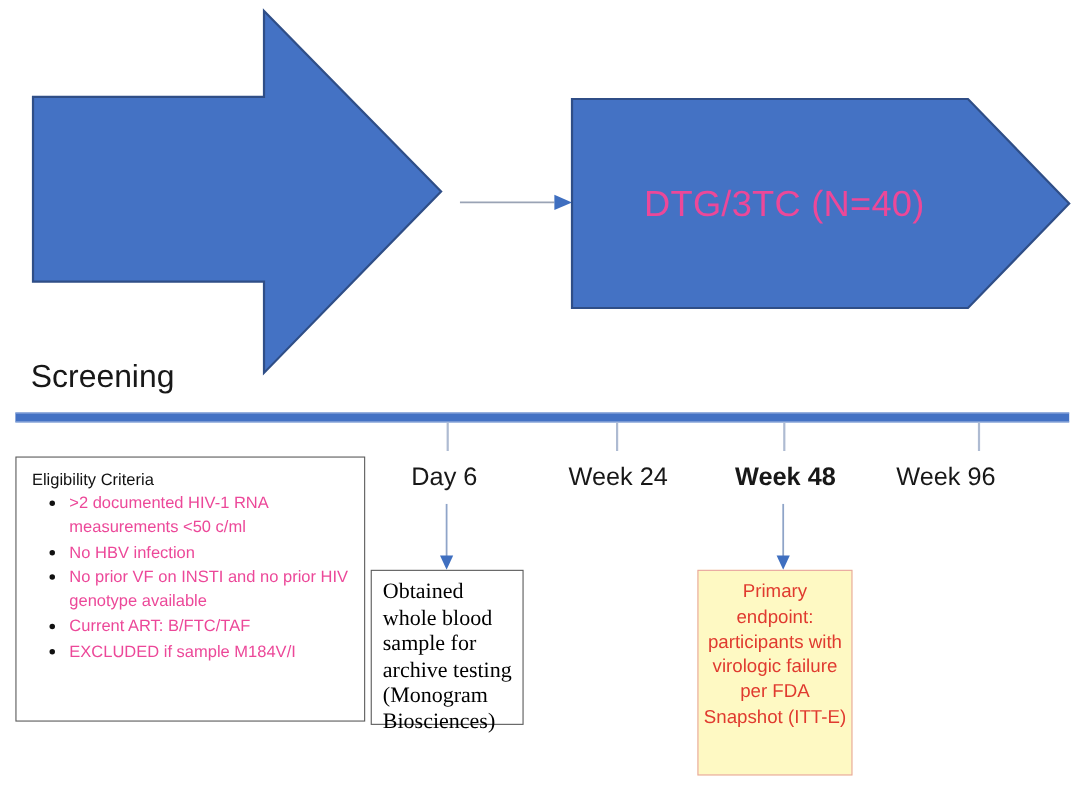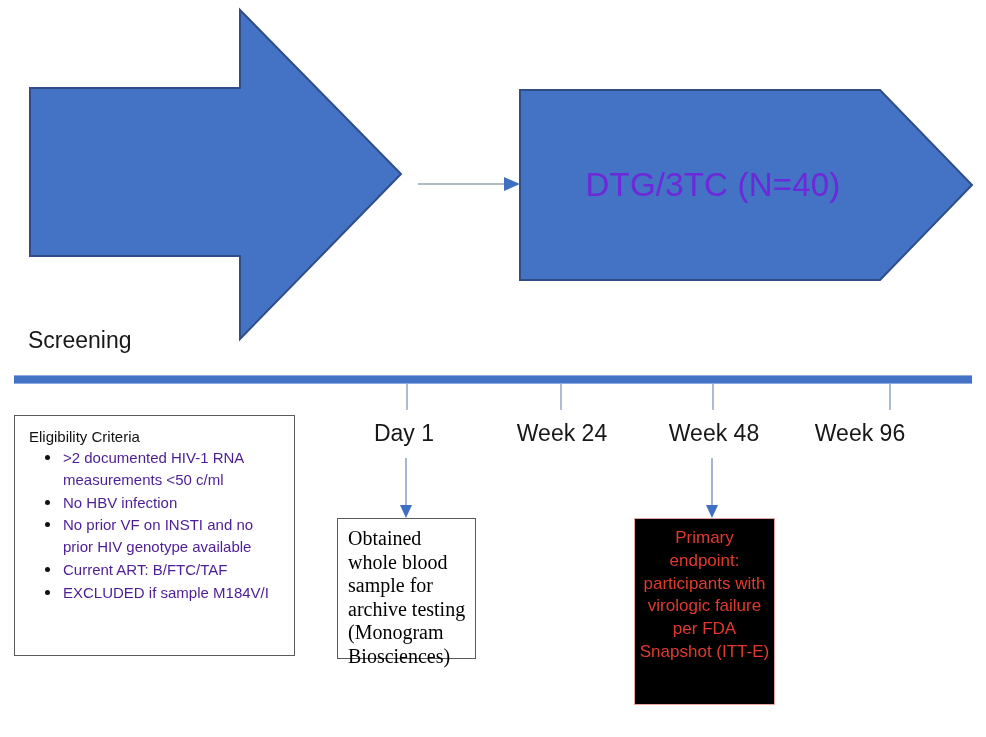--- a/index.html
+++ b/index.html
@@ -81,42 +81,42 @@
   }
   #treatment-arrow-label {
     position: absolute;
     left: 0px;
     top: 0px;
     width: 390px;
     height: 194px;
     display: flex;
     align-items: center;
     justify-content: center;
-    color: #6d28d9;
+    color: #ec4899;
     font-size: 33px;
     font-weight: normal;
     letter-spacing: 0.2px;
   }
 
   
   #screening-to-treatment {
     position: absolute;
     left: 418px;
     top: 172px;
     width: 104px;
     height: 24px;
   }
   #screening-to-treatment svg { display: block; width: 100%; height: 100%; }
 
   
   #screening-caption {
     position: absolute;
     left: 28px;
     top: 327px;
-    font-size: 23px;
+    font-size: 29px;
     color: #181818;
     white-space: nowrap;
   }
 
   
   #timeline-bar {
     position: absolute;
     left: 14px;
     top: 375px;
     width: 958px;
@@ -149,38 +149,38 @@
     width: 16px;
     transform: translateX(-50%);
   }
   .vconnector svg { display: block; width: 100%; height: 100%; }
 
   
   #eligibility-box {
     position: absolute;
     left: 14px;
     top: 415px;
-    width: 281px;
+    width: 318px;
     height: 241px;
     border: 1.6px solid #5A5A5A;
     box-sizing: border-box;
     background: #ffffff;
     padding: 12px 10px 0 14px;
   }
   #eligibility-title {
     font-size: 15px;
     color: #111111;
     margin-bottom: 2px;
   }
   #eligibility-list {
     margin: 0;
     padding: 0 0 0 34px;
     list-style: none;
     font-size: 15px;
-    color: #4c1d95;
+    color: #ec4899;
     line-height: 1.45;
   }
   #eligibility-list li {
     position: relative;
     margin-bottom: 1px;
   }
   #eligibility-list li::before {
     content: "";
     position: absolute;
     left: -18px;
@@ -210,21 +210,21 @@
   }
 
   #endpoint-box {
     position: absolute;
     left: 634px;
     top: 518px;
     width: 141px;
     height: 187px;
     border: 1.5px solid #E8A5A0;
     box-sizing: border-box;
-    background: #000000;
+    background: #fef9c3;
     padding: 8px 4px 0 4px;
   }
   #endpoint-text {
     font-size: 17px;
     line-height: 1.34;
     color: #E03A2F;
     text-align: center;
   }
 </style>
 </head>
@@ -254,23 +254,23 @@
 
   <div id="screening-caption">Screening</div>
 
   <div id="timeline-bar"></div>
 
   <div class="timeline-tick" style="left:406px;"></div>
   <div class="timeline-tick" style="left:560px;"></div>
   <div class="timeline-tick" style="left:712px;"></div>
   <div class="timeline-tick" style="left:889px;"></div>
 
-  <div class="timeline-label" style="left:404px;">Day 1</div>
+  <div class="timeline-label" style="left:404px;">Day 6</div>
   <div class="timeline-label" style="left:562px;text-align:center;">Week 24</div>
-  <div class="timeline-label" style="left:714px;">Week 48</div>
+  <div class="timeline-label" style="left:714px;font-weight:bold;">Week 48</div>
   <div class="timeline-label" style="left:860px;">Week 96</div>
 
   <div class="vconnector" style="left:406px; top:458px; height:62px;">
     <svg viewBox="0 0 16 62" preserveAspectRatio="none">
       <line x1="8" y1="0" x2="8" y2="48" stroke="#8FA4C8" stroke-width="1.6"></line>
       <polygon points="2,47 14,47 8,60" fill="#3F6FC0"></polygon>
     </svg>
   </div>
 
   <div class="vconnector" style="left:712px; top:458px; height:62px;">

